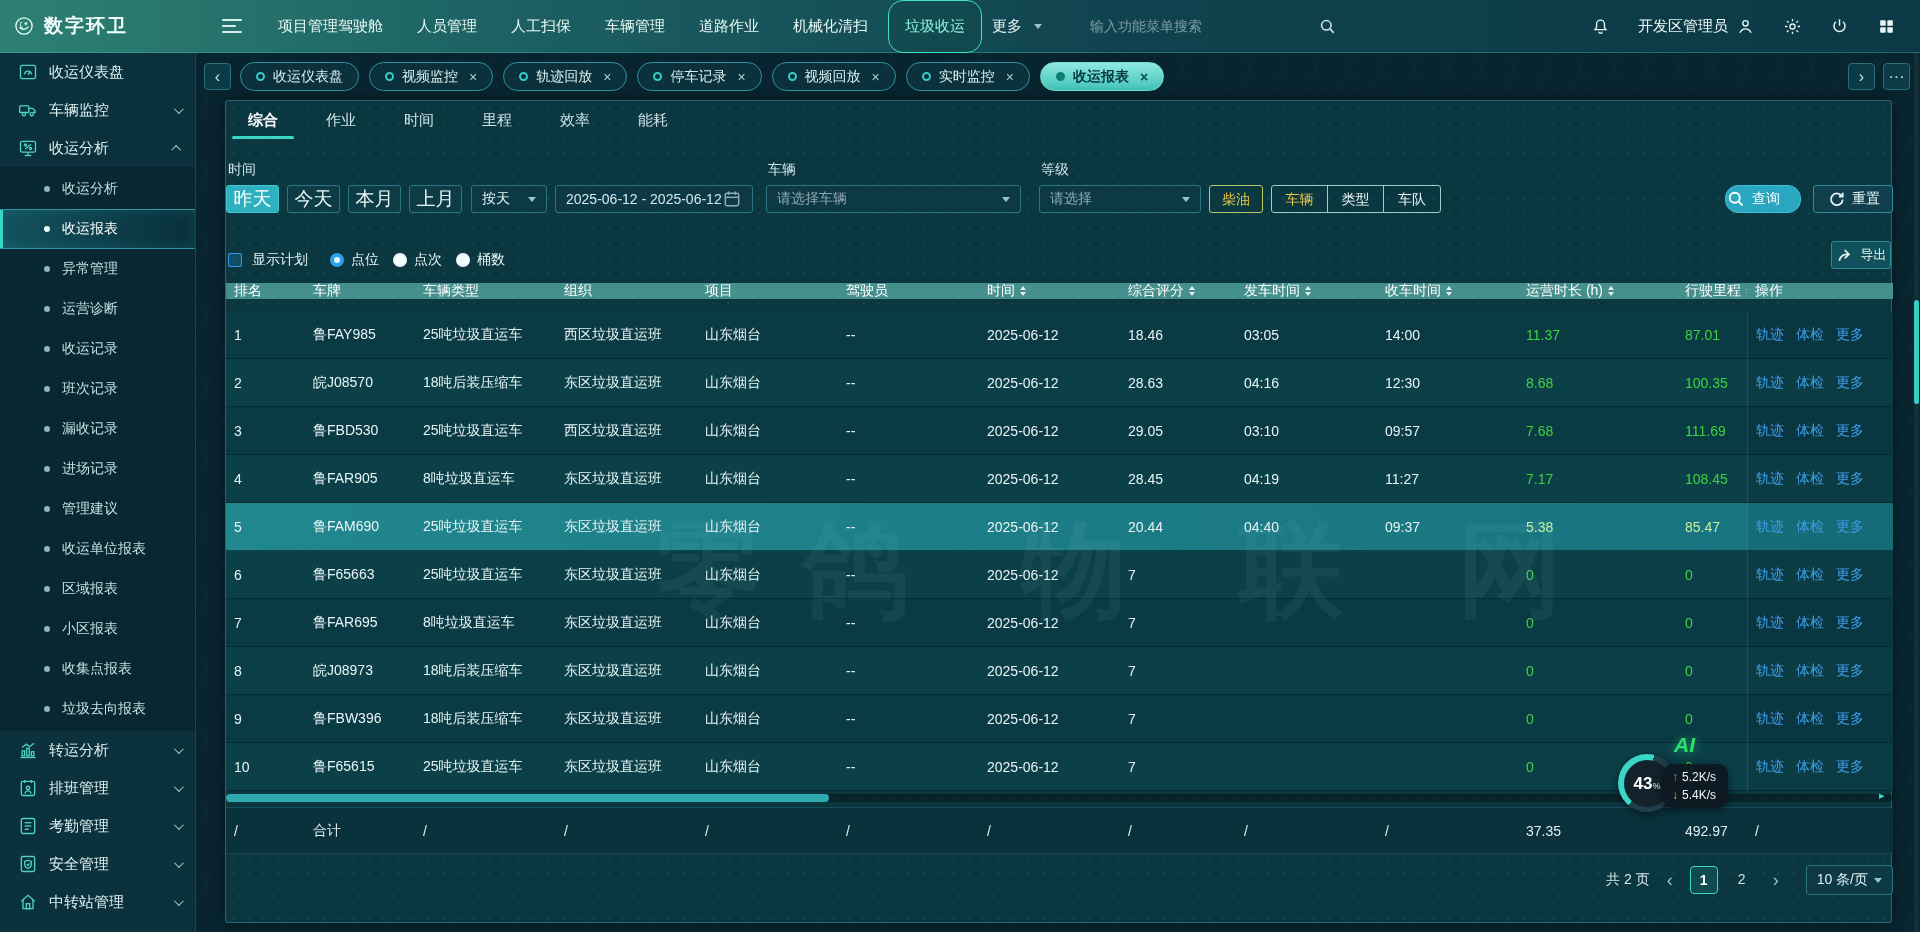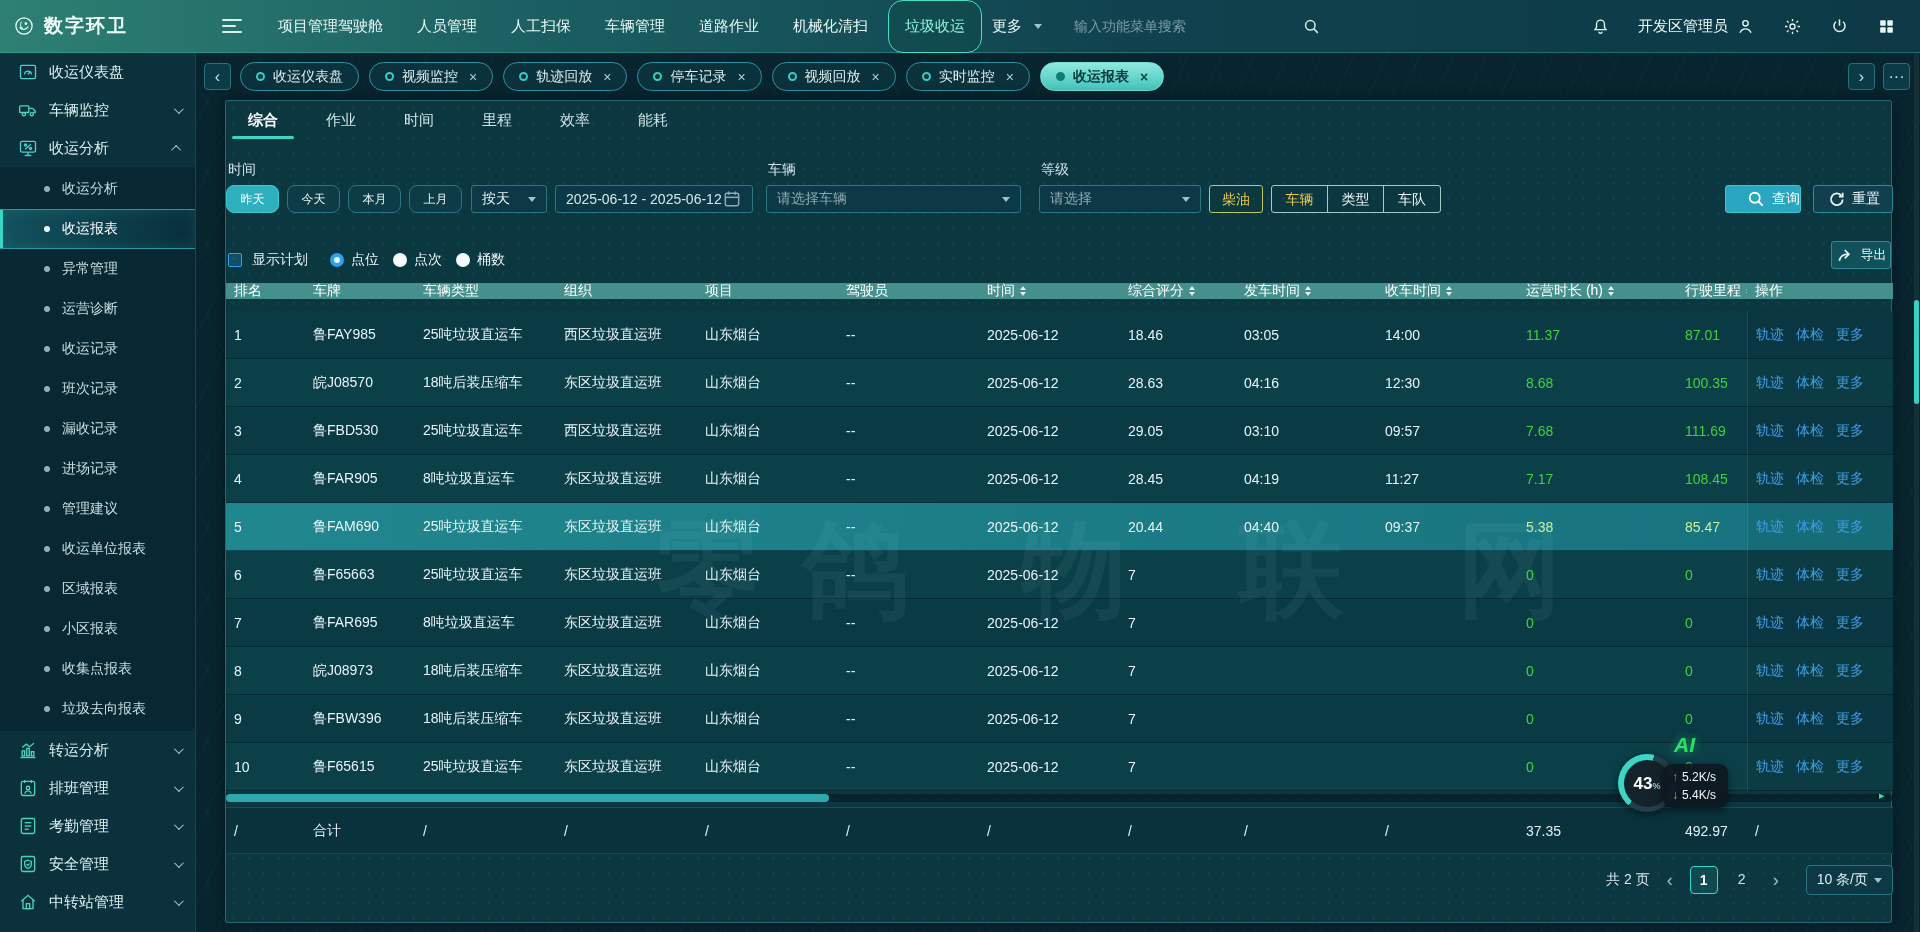--- a/index.html
+++ b/index.html
@@ -14,21 +14,21 @@
   .brand { width:196px; display:flex; align-items:center; gap:10px; padding-left:14px; flex:0 0 auto; }
   .brand-title { font-size:19px; font-weight:bold; letter-spacing:2px; color:#f0fffb; white-space:nowrap; }
   .hamburger { width:20px; margin:0 22px 0 26px; cursor:pointer; }
   .hamburger i { display:block; height:2px; background:#d8efec; margin:4px 0; border-radius:1px; }
   .hamburger i:nth-child(2){ width:14px; }
   .topnav { display:flex; align-items:center; gap:6px; }
   .nav-item { padding:5px 14px; font-size:15px; color:#e8f7f4; white-space:nowrap; cursor:pointer; }
   .nav-item.pill { border:1px solid #3fe3c3; border-radius:15px; color:#8ef5da;
     background:rgba(16,74,74,.45); padding:16px 16px; }
   .nav-more { display:flex; align-items:center; gap:6px; font-size:15px; color:#e8f7f4; padding:5px 10px; cursor:pointer; }
-  .search-wrap { display:flex; align-items:center; margin-left:22px; width:260px; border-bottom:0; }
+  .search-wrap { display:flex; align-items:center; margin-left:38px; width:260px; border-bottom:0; }
   .search-wrap input { background:transparent; border:none; outline:none; color:#cfe6ea;
     font-size:14px; width:228px; font-family:"Liberation Sans",sans-serif; }
   .search-wrap input::placeholder { color:#7e9ca6; }
   .top-right { margin-left:auto; display:flex; align-items:center; gap:28px; padding-right:24px; }
   .username { font-size:15px; color:#eef9f7; display:flex; align-items:center; gap:8px; white-space:nowrap; }
   .icn-top svg { width:19px; height:19px; display:block; }
 
   
   .sidebar { position:absolute; left:0; top:53px; width:196px; height:879px;
     background:#0a313c; border-right:1px solid rgba(70,150,160,.22); z-index:40; overflow:hidden; }
@@ -83,37 +83,37 @@
   .subtabs { position:absolute; left:22px; top:10px; height:34px; display:flex; gap:48px; align-items:flex-start; }
   .subtab { font-size:15px; color:#cfe5e5; cursor:pointer; position:relative; white-space:nowrap; }
   .subtab.active { color:#ffffff; font-weight:bold; }
   .subtab.active::after { content:""; position:absolute; left:-16px; right:-16px; bottom:-9px;
     height:3px; background:#3ad6c6; border-radius:2px; }
 
   .flt-label { position:absolute; top:60px; font-size:14px; color:#cfe3e6; }
   .ctrl-row { position:absolute; top:84px; left:0; width:1667px; height:28px; }
   .abs { position:absolute; top:0; }
   .btn-quick { height:28px; line-height:26px; text-align:center; border:1px solid #2c7684;
-    background:#0d3b46; color:#e9f6f6; border-radius:8px; font-size:12px; cursor:pointer; }
+    background:#0d3b46; color:#e9f6f6; border-radius:3px; font-size:19px; cursor:pointer; }
   .btn-quick.active { background:#2fb0bf; border-color:#3fc7cf; color:#fff; }
   .select { height:28px; border:1px solid #2c7684; background:#0c3945; border-radius:3px;
     display:flex; align-items:center; padding:0 10px; font-size:14px; cursor:pointer; }
   .select .val { flex:1; white-space:nowrap; overflow:hidden; }
   .placeholder { color:#8fa9b2; }
   .caret { width:0; height:0; border-left:4.5px solid transparent; border-right:4.5px solid transparent;
     border-top:5px solid #9fc3ca; margin-left:6px; flex:0 0 auto; }
   .fuel-btn { height:28px; line-height:26px; text-align:center; border:1px solid #b9c96a;
     color:#e7c84e; background:rgba(20,60,60,.2); border-radius:3px; font-size:14px; cursor:pointer; }
   .segmented { display:flex; border:1px solid #9ccdc6; border-radius:3px; overflow:hidden; height:28px; }
   .segment { width:56px; line-height:26px; text-align:center; color:#eef6f6; font-size:14px;
     border-right:1px solid #9ccdc6; cursor:pointer; }
   .segment:last-child { border-right:none; }
   .segment.active { color:#e7c84e; }
-  .btn-query { display:flex; align-items:center; justify-content:flex-end; gap:6px; height:28px;
-    background:#2aa7c0; border:1px solid #3fc2d4; border-radius:3px; color:#fff; font-size:14px; cursor:pointer; }
+  .btn-query { display:flex; align-items:center; justify-content:flex-start; gap:6px; height:28px;
+    background:#2aa7c0; border:1px solid #3fc2d4; border-radius:13px; color:#fff; font-size:14px; cursor:pointer; }
   .btn-reset { display:flex; align-items:center; justify-content:center; gap:6px; height:28px;
     background:#123f4d; border:1px solid #2e8b98; border-radius:3px; color:#e8f6f6; font-size:14px; cursor:pointer; }
 
   .opt-row { position:absolute; top:145px; left:2px; height:28px; display:flex; align-items:center; gap:10px; }
   .checkbox { width:14px; height:14px; border:1px solid #2f9ff0; background:rgba(47,159,240,.22);
     border-radius:2px; cursor:pointer; }
   .opt-label { font-size:14px; color:#e6f3f4; margin-right:12px; }
   .radio-item { display:flex; align-items:center; gap:7px; margin-right:14px; cursor:pointer; }
   .radio { width:14px; height:14px; border-radius:50%; background:#f2fafa; }
   .radio.checked { background:#e8f6ff; border:4px solid #2f9ff0; }

